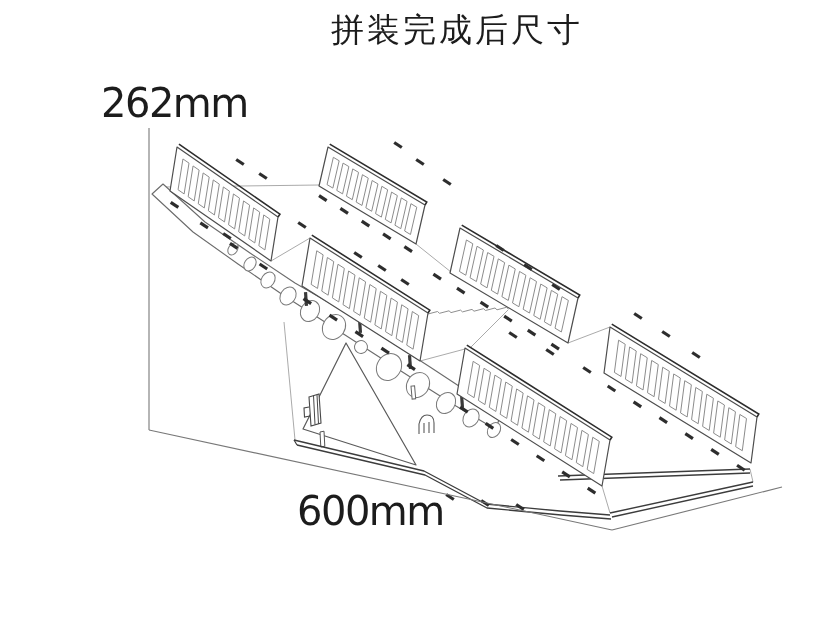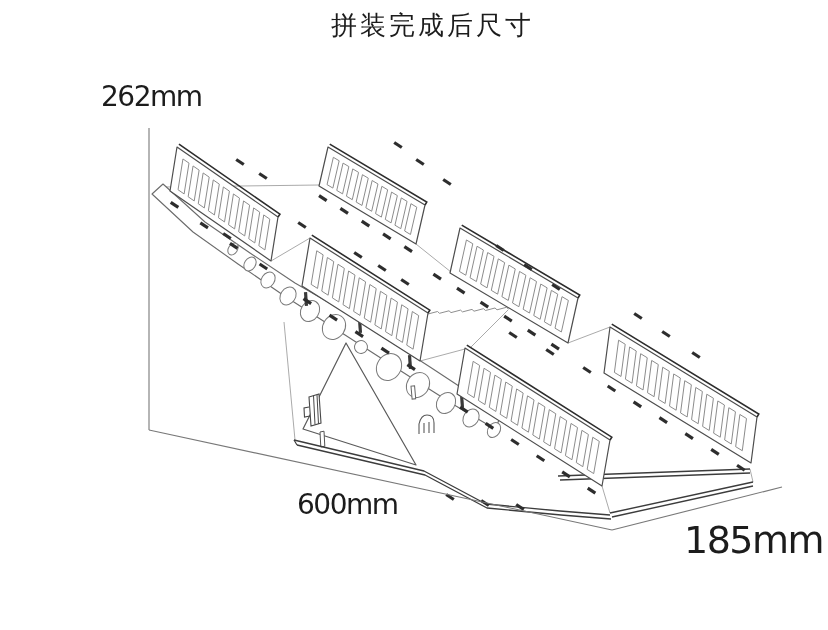--- a/index.html
+++ b/index.html
@@ -1,25 +1,25 @@
 <!DOCTYPE html>
 <html lang="zh"><head>
 <meta charset="utf-8">
 <style>
   html,body{margin:0;padding:0;background:#ffffff;}
   #stage{
     position:relative;width:828px;height:630px;background:#ffffff;overflow:hidden;
     font-family:"DejaVu Sans","Liberation Sans",sans-serif;
   }
   .title{
-    position:absolute;left:331px;top:8px;font-size:26px;letter-spacing:3px;
+    position:absolute;left:331px;top:8px;font-size:33px;letter-spacing:3px;
     font-weight:500;color:#1c1c1c;white-space:nowrap;
   }
   .dim-label{
-    position:absolute;font-size:28px;letter-spacing:-1.5px;color:#1c1c1c;
+    position:absolute;font-size:40px;letter-spacing:-1.5px;color:#1c1c1c;
     font-weight:400;white-space:nowrap;
   }
   #dim-height{left:101px;top:80px;}
   #dim-width{left:297px;top:488px;}
   #dim-depth{left:684px;top:518px;font-size:38px;}
   svg{position:absolute;left:0;top:0;}
 </style>
 </head>
 <body>
 
@@ -214,14 +214,13 @@
       </g>
     <g id="g-dims">
         <line x1="149" y1="128" x2="149" y2="430" stroke="#787878" stroke-width="1.1"></line>
         <line x1="149" y1="430" x2="612" y2="530" stroke="#787878" stroke-width="1.1"></line>
         <line x1="612" y1="530" x2="782" y2="487" stroke="#787878" stroke-width="1.1"></line>
       </g>
   </svg>
 
   <div class="dim-label" id="dim-height">262mm</div>
   <div class="dim-label" id="dim-width">600mm</div>
-  <div class="dim-label" id="dim-depth">185mm</div>
 </div>
 
 </body></html>

